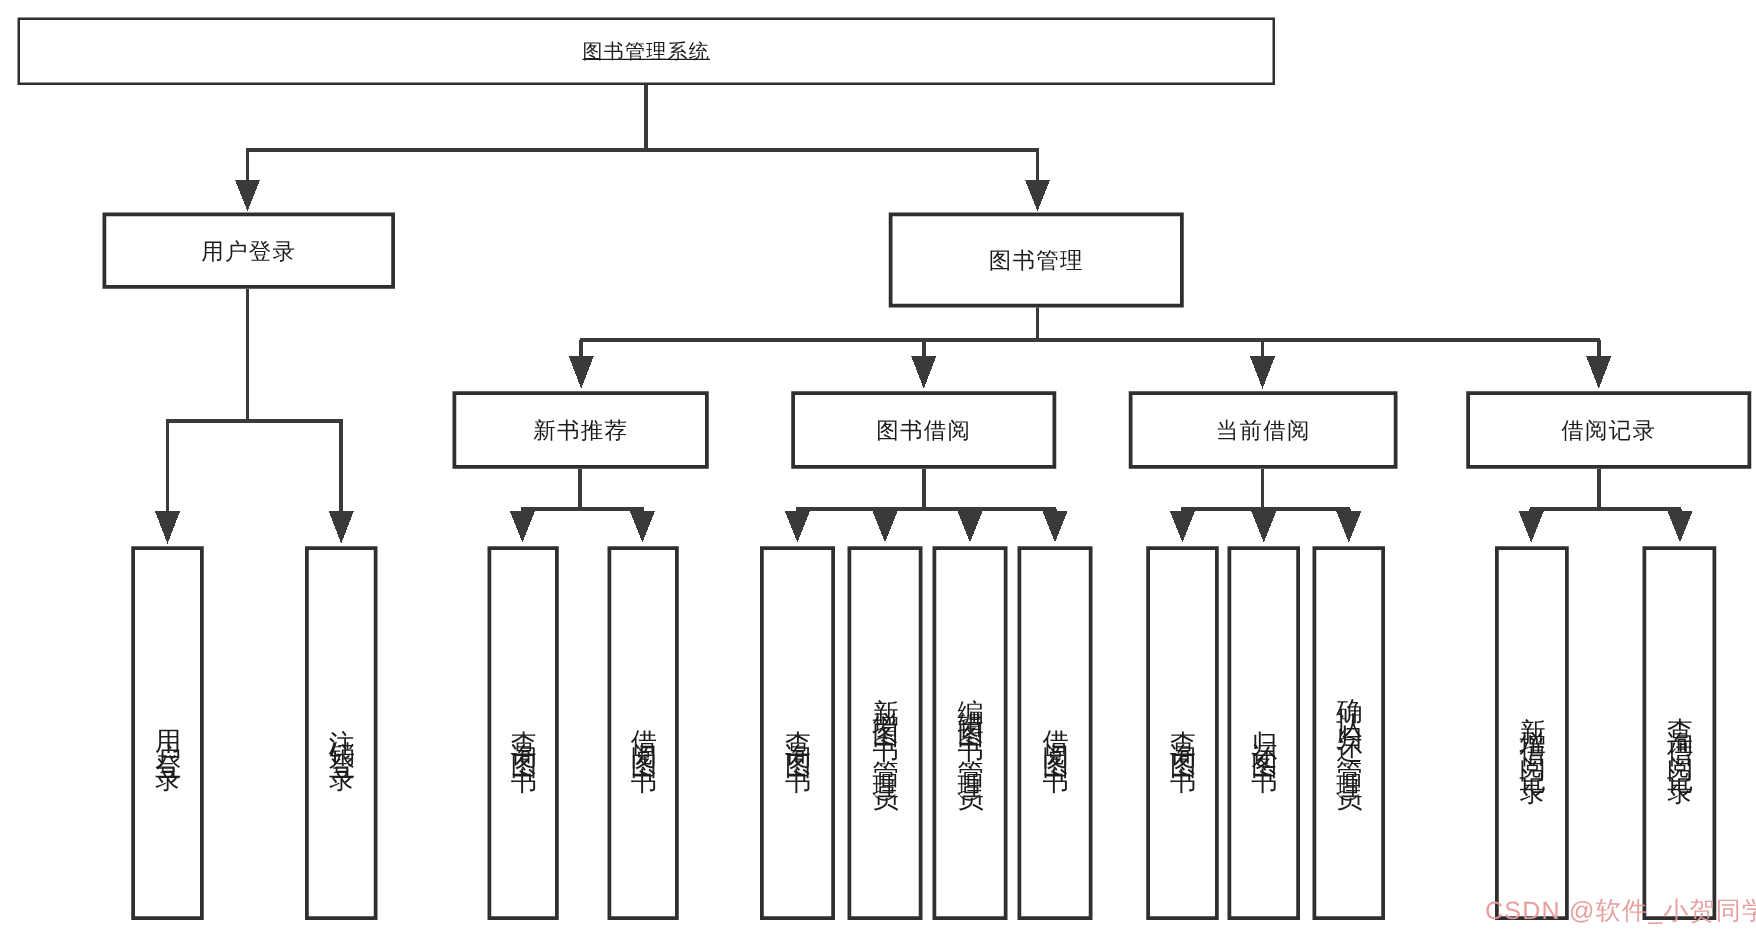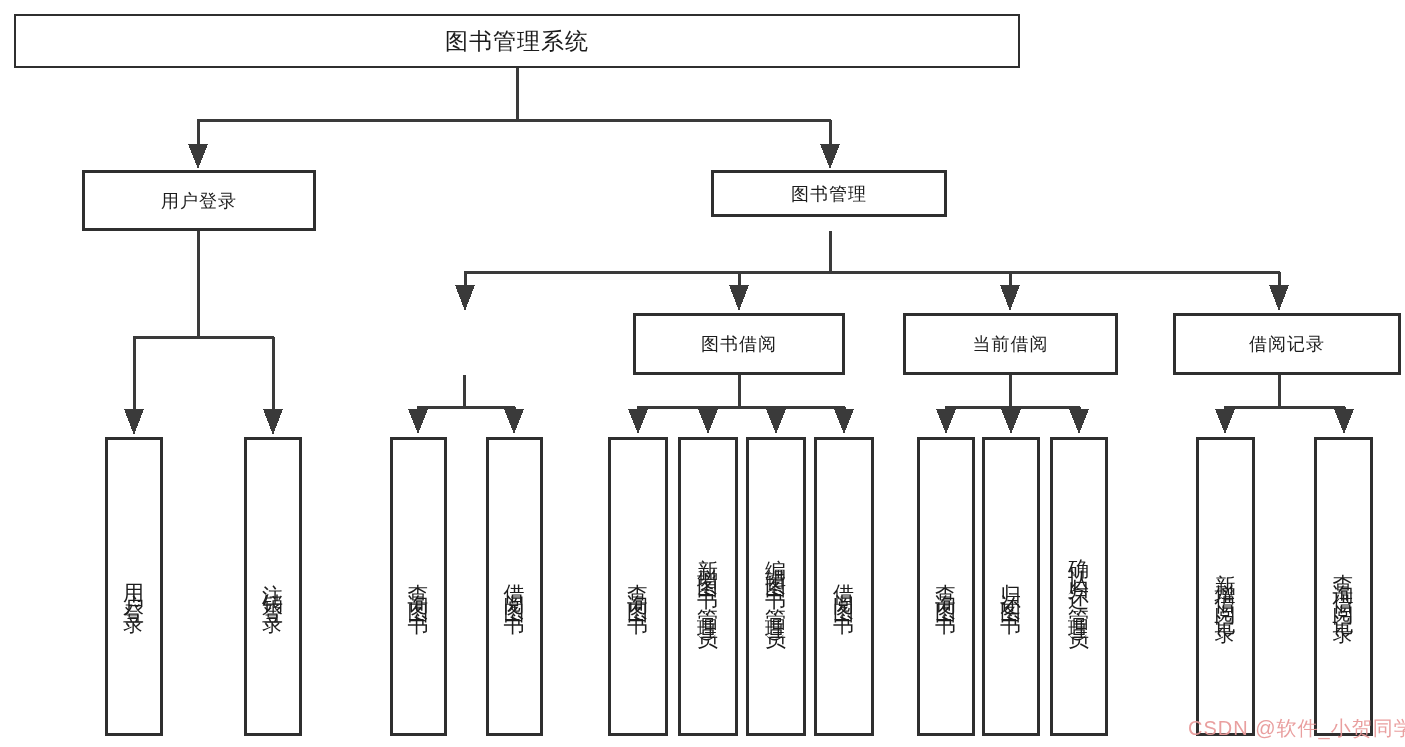--- a/index.html
+++ b/index.html
@@ -11,21 +11,21 @@
     font-family:"Liberation Sans", sans-serif; overflow:hidden;
   }
   #wires{position:absolute; left:0; top:0; width:1405px; height:747px;}
   #wires path{stroke:var(--line); stroke-width:3; fill:none;}
   #wires polygon{fill:var(--line); stroke:none;}
   .node{
     position:absolute; background:#fff; border:3px solid var(--border);
     box-sizing:border-box; display:flex; align-items:center; justify-content:center;
     color:var(--text); font-size:18px; letter-spacing:1px; z-index:2;
   }
-  .root{border-width:2px; font-size:23px;}
+  .root{border-width:2px; font-size:16px;text-decoration:underline;}
   .leaf .v{
     writing-mode:vertical-rl; text-orientation:mixed;
     font-size:21px; letter-spacing:10px; line-height:1;
   }
   .leaf{font-size:21px;}
   #watermark{
     position:absolute; left:1188px; top:715px; z-index:5;
     font-size:20px; color:var(--watermark); letter-spacing:1px; opacity:.95;
     white-space:nowrap;
   }
@@ -71,24 +71,27 @@
     <polygon points="1334,409 1354,409 1344,434"></polygon>
   </svg>
 
   <div class="node root" style="left:14px;top:14px;width:1006px;height:54px">
     <span>图书管理系统</span>
   </div>
 
   <div class="node" style="left:82px;top:170px;width:234px;height:61px">
     <span>用户登录</span>
   </div>
-  <div class="node" style="left:711px;top:170px;width:236px;height:47px">
+  <div class="node" style="left:711px;top:170px;width:236px;height:76px">
     <span>图书管理</span>
   </div>
 
+  <div class="node" style="left:362px;top:313px;width:205px;height:62px">
+    <span>新书推荐</span>
+  </div>
   <div class="node" style="left:633px;top:313px;width:212px;height:62px">
     <span>图书借阅</span>
   </div>
   <div class="node" style="left:903px;top:313px;width:215px;height:62px">
     <span>当前借阅</span>
   </div>
   <div class="node" style="left:1173px;top:313px;width:228px;height:62px">
     <span>借阅记录</span>
   </div>
 

